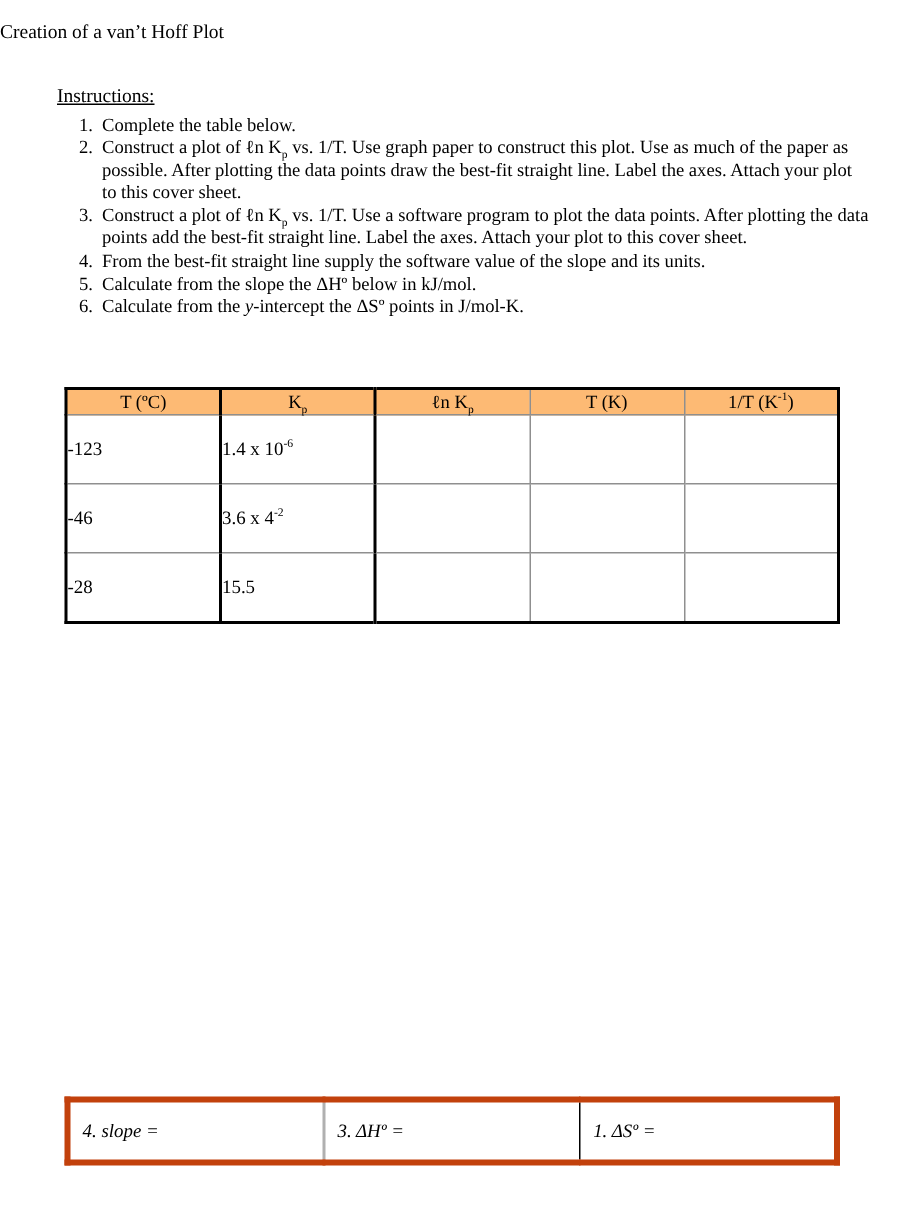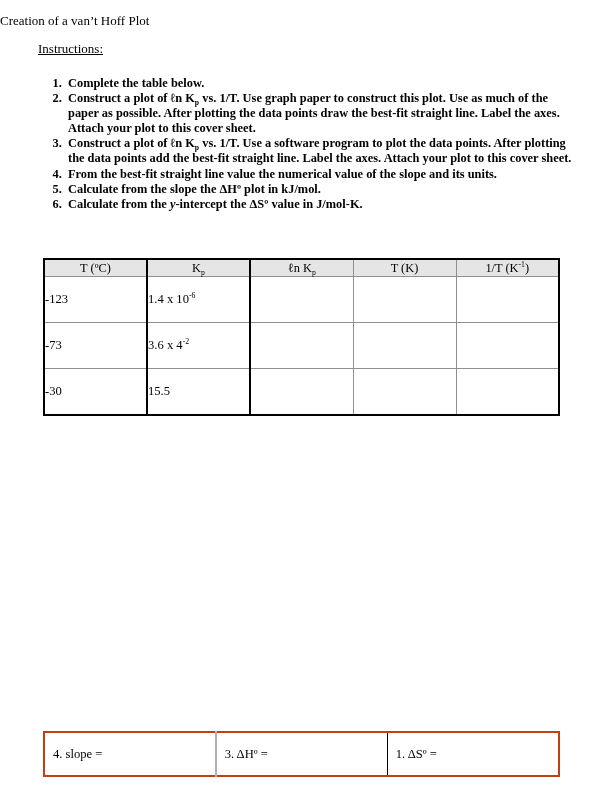--- a/index.html
+++ b/index.html
@@ -1,67 +1,67 @@
 <!DOCTYPE html>
 <html><head>
 <meta charset="utf-8">
 <style>
   html,body{margin:0;padding:0;background:#ffffff;}
   .page{
     position:relative;width:610px;height:812px;background:#fff;
     font-family:"Liberation Serif","DejaVu Serif",serif;color:#000;overflow:hidden;
   }
   .title{position:absolute;top:13px;left:0;width:610px;text-align:left;font-size:13px;}
-  .instructions-heading{position:absolute;top:41px;left:38px;font-size:13px;text-decoration:underline;text-align:center;}
+  .instructions-heading{position:absolute;top:56px;left:38px;font-size:13px;text-decoration:underline;text-align:center;}
   .instructions-list{
     position:absolute;top:76px;left:38px;width:514px;margin:0;padding:0 0 0 27px;
-    font-size:12.4px;line-height:15.1px;font-weight:bold;
+    font-size:12.4px;line-height:15.1px;
   }
   .instructions-list li{margin:0;padding-left:3px;}
   sup{font-size:0.62em;vertical-align:super;line-height:0;}
   sub{font-size:0.62em;vertical-align:sub;line-height:0;}
   .data-table{
     position:absolute;top:258px;left:43px;width:517px;
     border-collapse:collapse;table-layout:fixed;border:2px solid #000;
   }
   .data-table th{
-    height:16px;background:#e5e5e5;font-weight:normal;font-size:12.4px;
+    height:16px;background:#fdba74;font-weight:normal;font-size:12.4px;
     border:1px solid #8f8f8f;text-align:center;vertical-align:middle;padding:0;
   }
   .data-table td{
     height:45px;font-size:12.6px;border:1px solid #8f8f8f;
     vertical-align:middle;padding:0;
   }
   .data-table tr > *:first-child,
   .data-table tr > *:nth-child(2){border-right:2px solid #000;}
   .answers-table{
     position:absolute;top:731px;left:43px;width:517px;height:46px;
-    border-collapse:collapse;table-layout:fixed;border:2px solid #c2410c;
+    border-collapse:collapse;table-layout:fixed;border:4px solid #c2410c;font-style:italic;
   }
   .answers-table td{
     border:1px solid #000;font-size:12.6px;padding:0 0 0 8px;vertical-align:middle;text-align:left;
   }
   .answers-table td:first-child{border-right:2px solid #b0b0b0;}
 </style>
 </head>
 <body>
 
 <div class="page">
 
   <div class="title">Creation of a van’t Hoff Plot</div>
 
   <div class="instructions-heading">Instructions:</div>
 
   <ol class="instructions-list">
     <li><span>Complete the table below.</span><sub></sub><i></i><span></span></li>
     <li><span>Construct a plot of ℓn K</span><sub>p</sub><i></i><span> vs. 1/T.  Use graph paper to construct this plot.  Use as much of the paper as possible.  After plotting the data points draw the best-fit straight line. Label the axes.  Attach your plot to this cover sheet.</span></li>
     <li><span>Construct a plot of ℓn K</span><sub>p</sub><i></i><span> vs. 1/T.  Use a software program to plot the data points. After plotting the data points add the best-fit straight line. Label the axes.  Attach your plot to this cover sheet.</span></li>
-    <li><span>From the best-fit straight line value the numerical value of the slope and its units.</span><sub></sub><i></i><span></span></li>
-    <li><span>Calculate from the slope the ΔHº plot in kJ/mol.</span><sub></sub><i></i><span></span></li>
-    <li><span>Calculate from the </span><sub></sub><i>y</i><span>-intercept the ΔSº value in J/mol-K.</span></li>
+    <li><span>From the best-fit straight line supply the software value of the slope and its units.</span><sub></sub><i></i><span></span></li>
+    <li><span>Calculate from the slope the ΔHº below in kJ/mol.</span><sub></sub><i></i><span></span></li>
+    <li><span>Calculate from the </span><sub></sub><i>y</i><span>-intercept the ΔSº points in J/mol-K.</span></li>
   </ol>
 
   <table class="data-table">
     <colgroup>
       <col style="width:20%">
         <col style="width:20%">
         <col style="width:20%">
         <col style="width:20%">
         <col style="width:20%">
     </colgroup>
@@ -74,28 +74,28 @@
       <th><span>1/T (K</span><sub></sub><sup>-1</sup><span>)</span></th>
     </tr>
     <tr>
       <td>-123</td>
       <td><span>1.4 x 10</span><sup>-6</sup></td>
       <td></td>
       <td></td>
       <td></td>
     </tr>
     <tr>
-      <td>-73</td>
+      <td>-46</td>
       <td><span>3.6 x 4</span><sup>-2</sup></td>
       <td></td>
       <td></td>
       <td></td>
     </tr>
     <tr>
-      <td>-30</td>
+      <td>-28</td>
       <td><span>15.5</span><sup></sup></td>
       <td></td>
       <td></td>
       <td></td>
     </tr>
   </tbody>
     </table>
 
   <table class="answers-table">
     <colgroup>

